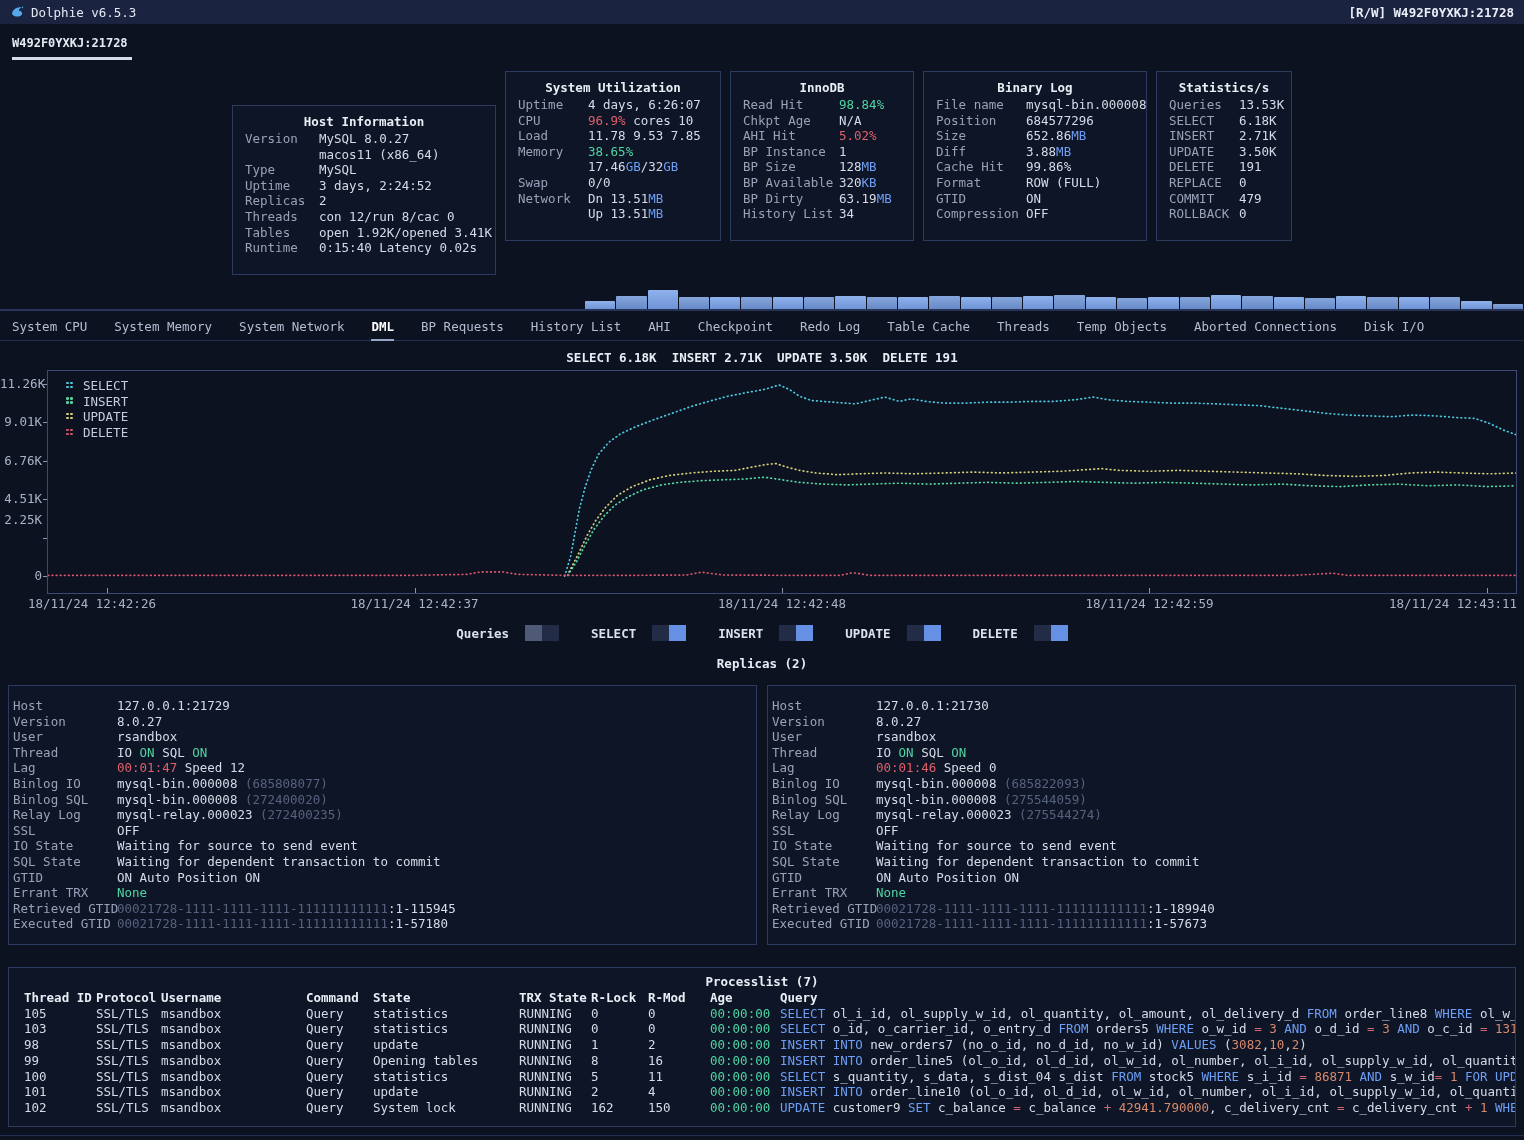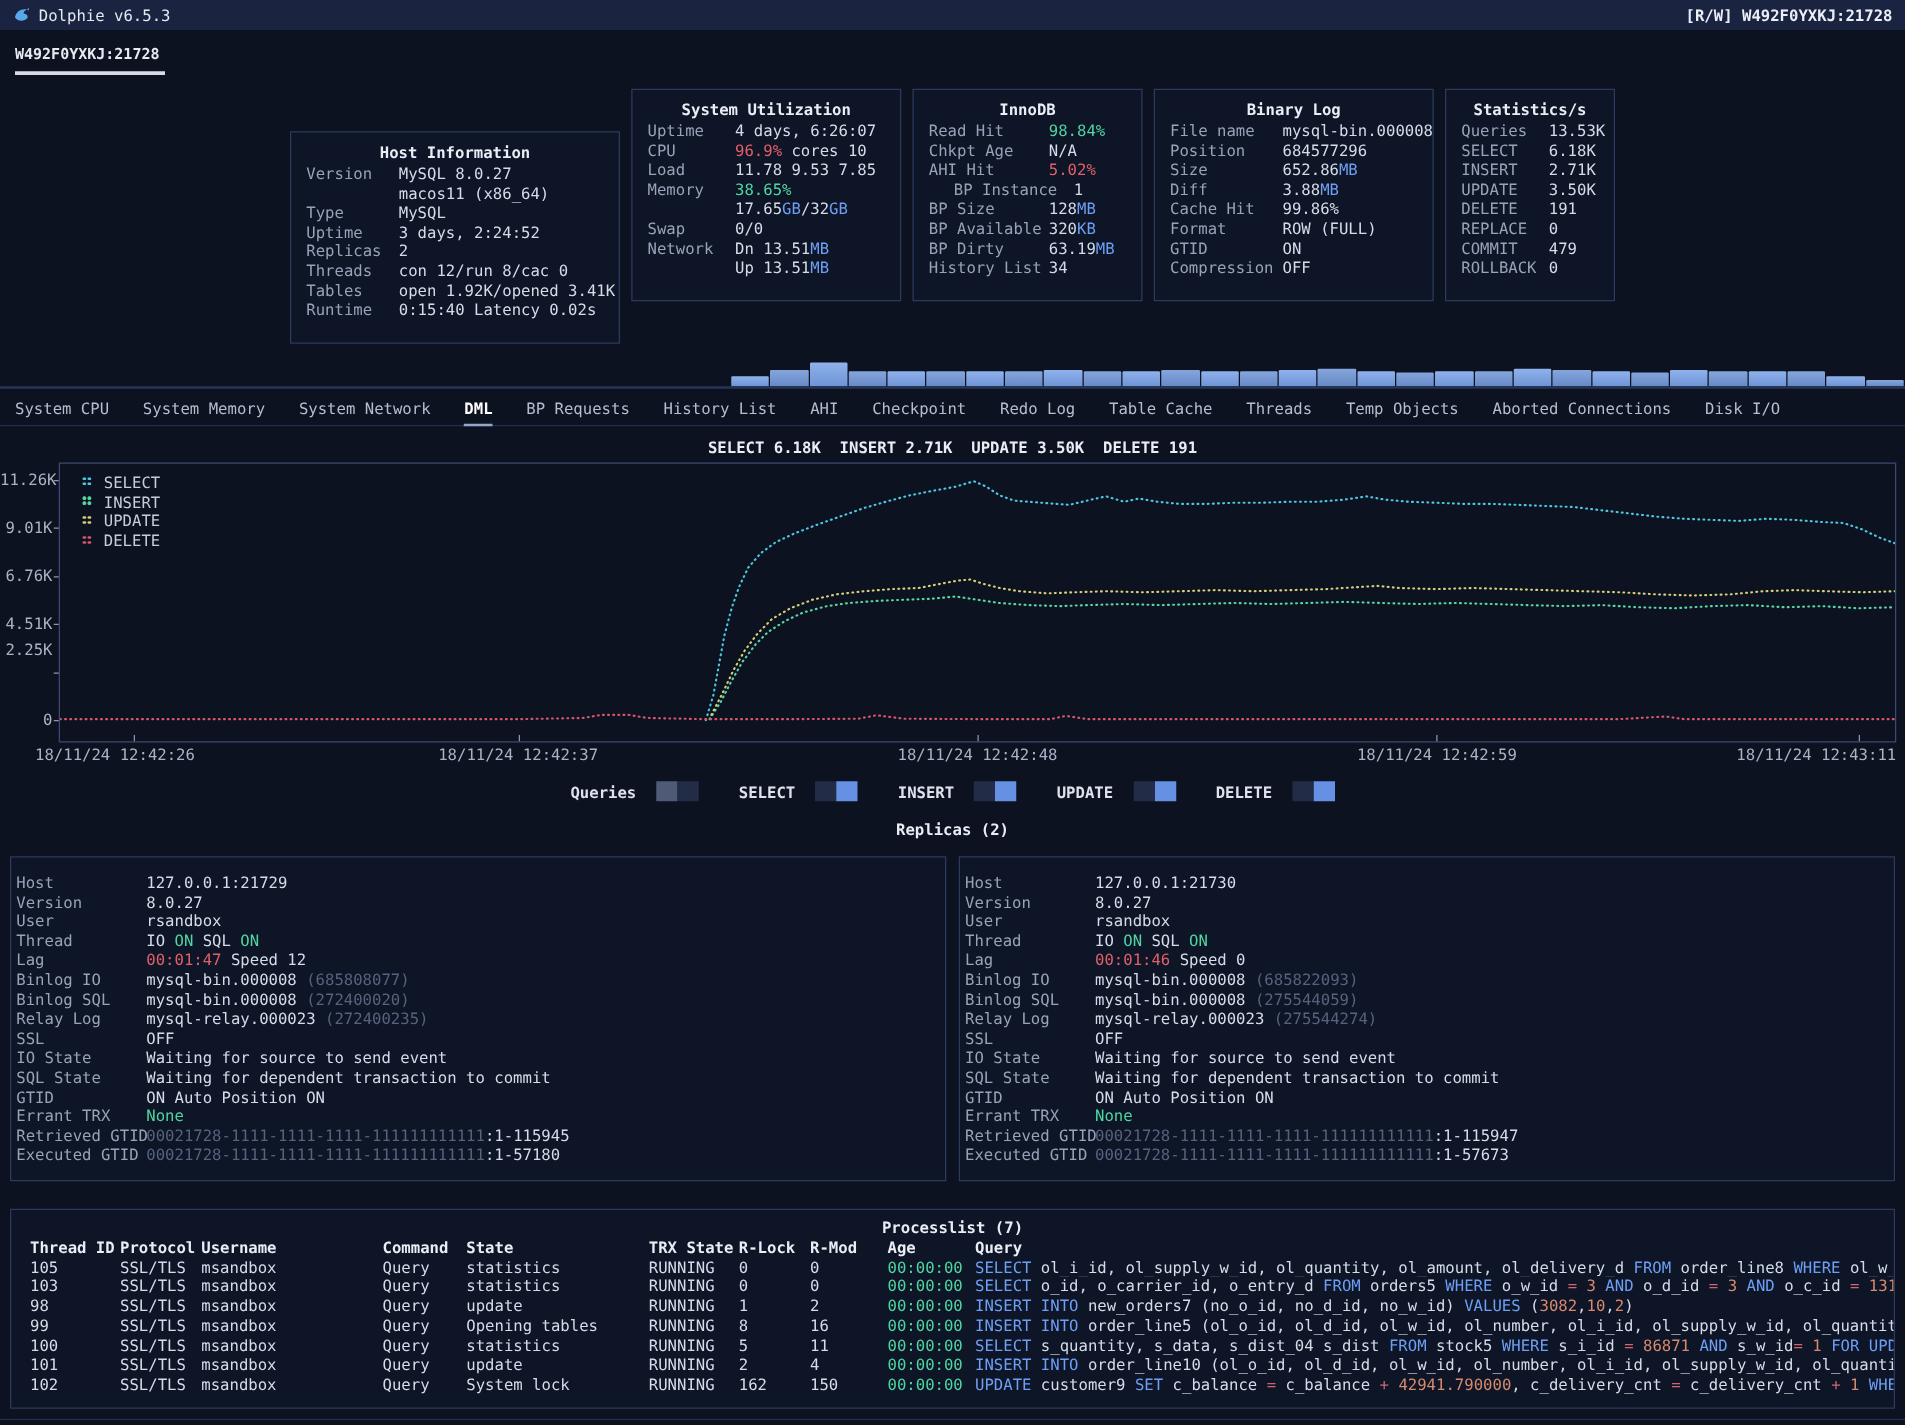--- a/index.html
+++ b/index.html
@@ -103,31 +103,31 @@
       <div class="kv-row"><span class="kv-label" style="width: 74px;">Threads</span><span class="kv-value"><span class="c-w">con 12/run 8/cac 0</span></span></div>
       <div class="kv-row"><span class="kv-label" style="width: 74px;">Tables</span><span class="kv-value"><span class="c-w">open 1.92K/opened 3.41K</span></span></div>
       <div class="kv-row"><span class="kv-label" style="width: 74px;">Runtime</span><span class="kv-value"><span class="c-w">0:15:40 Latency 0.02s</span></span></div>
     </div>
     <div class="panel" style="width: 216px;">
       <div class="panel-title">System Utilization</div>
       <div class="kv-row"><span class="kv-label" style="width: 70px;">Uptime</span><span class="kv-value"><span class="c-w">4 days, 6:26:07</span></span></div>
       <div class="kv-row"><span class="kv-label" style="width: 70px;">CPU</span><span class="kv-value"><span class="c-r">96.9%</span><span class="c-w"> cores 10</span></span></div>
       <div class="kv-row"><span class="kv-label" style="width: 70px;">Load</span><span class="kv-value"><span class="c-w">11.78 9.53 7.85</span></span></div>
       <div class="kv-row"><span class="kv-label" style="width: 70px;">Memory</span><span class="kv-value"><span class="c-g">38.65%</span></span></div>
-      <div class="kv-row"><span class="kv-label" style="width: 70px;"></span><span class="kv-value"><span class="c-w">17.65</span><span class="c-b">GB</span><span class="c-w">/32</span><span class="c-b">GB</span></span></div>
+      <div class="kv-row"><span class="kv-label" style="width: 70px;"></span><span class="kv-value"><span class="c-w">17.46</span><span class="c-b">GB</span><span class="c-w">/32</span><span class="c-b">GB</span></span></div>
       <div class="kv-row"><span class="kv-label" style="width: 70px;">Swap</span><span class="kv-value"><span class="c-w">0/0</span></span></div>
       <div class="kv-row"><span class="kv-label" style="width: 70px;">Network</span><span class="kv-value"><span class="c-w">Dn 13.51</span><span class="c-b">MB</span></span></div>
       <div class="kv-row"><span class="kv-label" style="width: 70px;"></span><span class="kv-value"><span class="c-w">Up 13.51</span><span class="c-b">MB</span></span></div>
     </div>
     <div class="panel" style="width: 184px;">
       <div class="panel-title">InnoDB</div>
       <div class="kv-row"><span class="kv-label" style="width: 96px;">Read Hit</span><span class="kv-value"><span class="c-g">98.84%</span></span></div>
       <div class="kv-row"><span class="kv-label" style="width: 96px;">Chkpt Age</span><span class="kv-value"><span class="c-w">N/A</span></span></div>
       <div class="kv-row"><span class="kv-label" style="width: 96px;">AHI Hit</span><span class="kv-value"><span class="c-r">5.02%</span></span></div>
-      <div class="kv-row"><span class="kv-label" style="width: 96px; margin-left: 20px;">BP Instance</span><span class="kv-value"><span class="c-w">1</span></span></div>
+      <div class="kv-row"><span class="kv-label" style="width: 96px;">BP Instance</span><span class="kv-value"><span class="c-w">1</span></span></div>
       <div class="kv-row"><span class="kv-label" style="width: 96px;">BP Size</span><span class="kv-value"><span class="c-w">128</span><span class="c-b">MB</span></span></div>
       <div class="kv-row"><span class="kv-label" style="width: 96px;">BP Available</span><span class="kv-value"><span class="c-w">320</span><span class="c-b">KB</span></span></div>
       <div class="kv-row"><span class="kv-label" style="width: 96px;">BP Dirty</span><span class="kv-value"><span class="c-w">63.19</span><span class="c-b">MB</span></span></div>
       <div class="kv-row"><span class="kv-label" style="width: 96px;">History List</span><span class="kv-value"><span class="c-w">34</span></span></div>
     </div>
     <div class="panel" style="width: 224px;">
       <div class="panel-title">Binary Log</div>
       <div class="kv-row"><span class="kv-label" style="width: 90px;">File name</span><span class="kv-value"><span class="c-w">mysql-bin.000008</span></span></div>
       <div class="kv-row"><span class="kv-label" style="width: 90px;">Position</span><span class="kv-value"><span class="c-w">684577296</span></span></div>
       <div class="kv-row"><span class="kv-label" style="width: 90px;">Size</span><span class="kv-value"><span class="c-w">652.86</span><span class="c-b">MB</span></span></div>
@@ -339,21 +339,21 @@
       <div class="kv-row"><span class="kv-label" style="width: 104px;">Thread</span><span class="kv-value"><span class="c-w">IO </span><span class="c-g">ON</span><span class="c-w"> SQL </span><span class="c-g">ON</span></span></div>
       <div class="kv-row"><span class="kv-label" style="width: 104px;">Lag</span><span class="kv-value"><span class="c-r">00:01:46</span><span class="c-w"> Speed 0</span></span></div>
       <div class="kv-row"><span class="kv-label" style="width: 104px;">Binlog IO</span><span class="kv-value"><span class="c-w">mysql-bin.000008 </span><span class="c-dim">(685822093)</span></span></div>
       <div class="kv-row"><span class="kv-label" style="width: 104px;">Binlog SQL</span><span class="kv-value"><span class="c-w">mysql-bin.000008 </span><span class="c-dim">(275544059)</span></span></div>
       <div class="kv-row"><span class="kv-label" style="width: 104px;">Relay Log</span><span class="kv-value"><span class="c-w">mysql-relay.000023 </span><span class="c-dim">(275544274)</span></span></div>
       <div class="kv-row"><span class="kv-label" style="width: 104px;">SSL</span><span class="kv-value"><span class="c-w">OFF</span></span></div>
       <div class="kv-row"><span class="kv-label" style="width: 104px;">IO State</span><span class="kv-value"><span class="c-w">Waiting for source to send event</span></span></div>
       <div class="kv-row"><span class="kv-label" style="width: 104px;">SQL State</span><span class="kv-value"><span class="c-w">Waiting for dependent transaction to commit</span></span></div>
       <div class="kv-row"><span class="kv-label" style="width: 104px;">GTID</span><span class="kv-value"><span class="c-w">ON Auto Position ON</span></span></div>
       <div class="kv-row"><span class="kv-label" style="width: 104px;">Errant TRX</span><span class="kv-value"><span class="c-g">None</span></span></div>
-      <div class="kv-row"><span class="kv-label" style="width: 104px;">Retrieved GTID</span><span class="kv-value"><span class="c-dim">00021728-1111-1111-1111-111111111111</span><span class="c-w">:1-115947</span></span></div>
+      <div class="kv-row"><span class="kv-label" style="width: 104px;">Retrieved GTID</span><span class="kv-value"><span class="c-dim">00021728-1111-1111-1111-111111111111</span><span class="c-w">:1-189940</span></span></div>
       <div class="kv-row"><span class="kv-label" style="width: 104px;">Executed GTID</span><span class="kv-value"><span class="c-dim">00021728-1111-1111-1111-111111111111</span><span class="c-w">:1-57673</span></span></div>
     </div>
   </div>
 
 <div class="proc-panel">
   <div class="proc-title">Processlist (7)</div>
   <div class="proc-grid" id="proc-grid">
       <span class="hcell">Thread ID</span>
       <span class="hcell">Protocol</span>
       <span class="hcell">Username</span>

